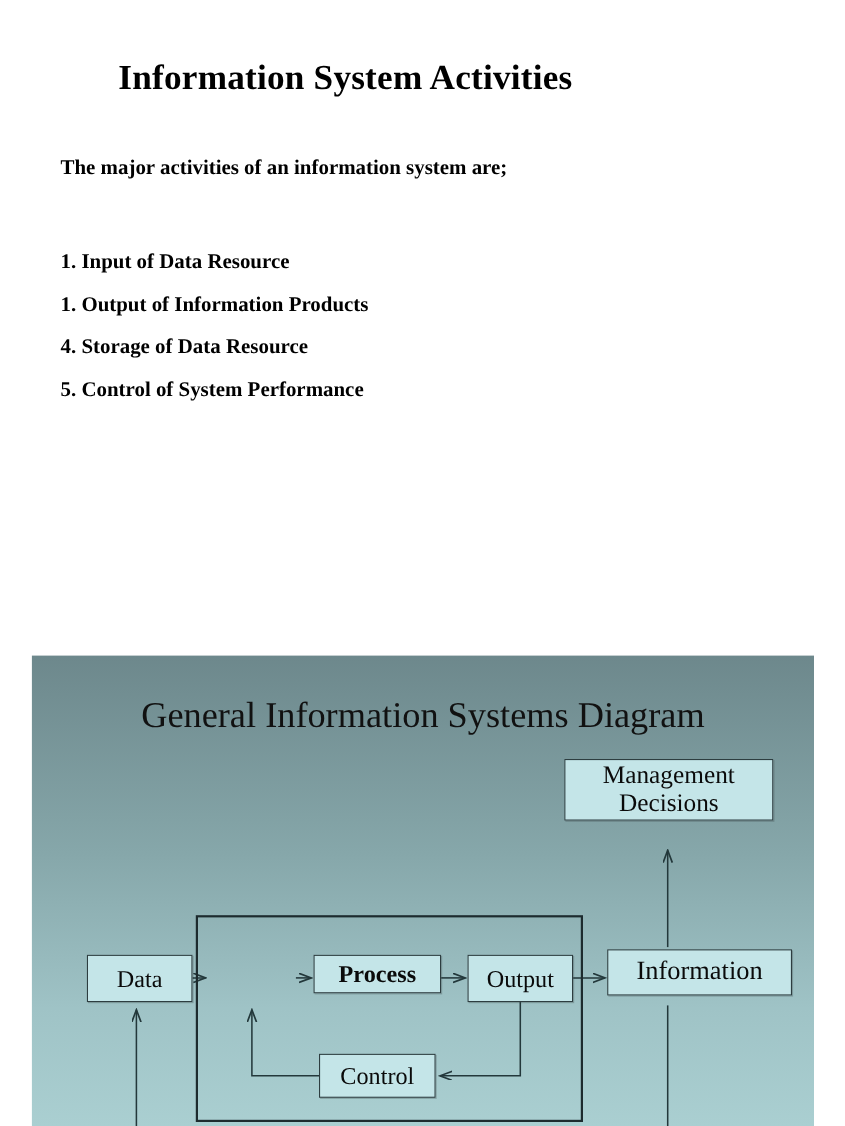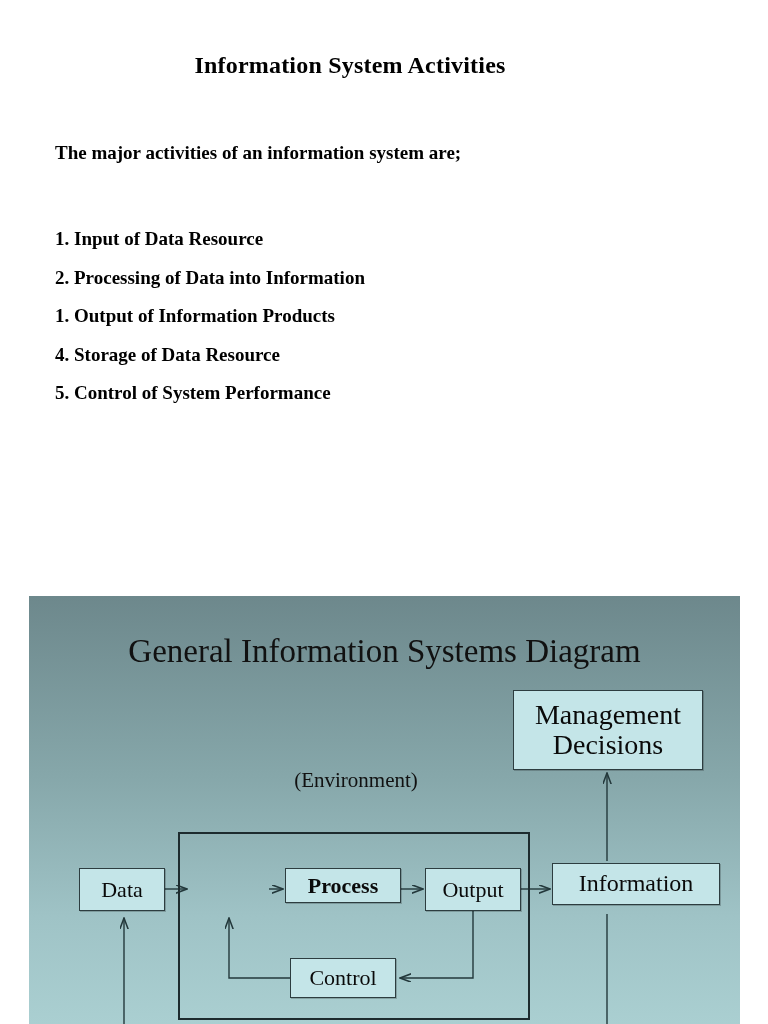--- a/index.html
+++ b/index.html
@@ -17,24 +17,23 @@
     color: #000000;
   }
 
   
   .slide-title {
     position: absolute;
     left: 0;
     top: 52px;
     width: 628px;
     text-align: center;
-    font-size: 24px;
+    font-size: 32px;
     font-weight: bold;
     letter-spacing: 0.2px;
-    padding-left: 36px;
   }
 
   .intro-line {
     position: absolute;
     left: 55px;
     top: 142px;
     font-size: 19px;
     font-weight: bold;
   }
 
@@ -94,23 +93,23 @@
     box-sizing: border-box;
     display: flex;
     align-items: center;
     justify-content: center;
     text-align: center;
     color: #0a0a0a;
     line-height: 1.08;
     box-shadow: 1px 1px 0 rgba(0,0,0,0.20);
   }
 
-  #node-management  { left: 484px; top: 94px;  width: 190px; height: 80px;  font-size: 28px; flex-direction: column; }
+  #node-management  { left: 484px; top: 94px;  width: 190px; height: 56px;  font-size: 23px; flex-direction: column; }
   #node-information { left: 523px; top: 267px; width: 168px; height: 42px;  font-size: 24px; }
-  #node-data        { left: 50px;  top: 272px; width: 86px;  height: 43px;  font-size: 22px; }
+  #node-data        { left: 50px;  top: 272px; width: 96px;  height: 43px;  font-size: 22px; }
   #node-input       { left: 160px; top: 272px; width: 80px;  height: 43px;  font-size: 22px; }
   #node-process     { left: 256px; top: 272px; width: 116px; height: 35px;  font-size: 22px; font-weight: bold; }
   #node-output      { left: 396px; top: 272px; width: 96px;  height: 43px;  font-size: 22px; }
   #node-control     { left: 261px; top: 362px; width: 106px; height: 40px;  font-size: 22px; }
 
   
   .system-boundary {
     position: absolute;
     left: 149px;
     top: 236px;
@@ -132,31 +131,29 @@
 </style>
 </head>
 <body>
 
 <div class="slide-title">Information System Activities</div>
 
 <div class="intro-line">The major activities of an information system are;</div>
 
 <ul class="activity-list">
   <li>1. Input of Data Resource</li>
-  <li>2. Processing of Data into Information</li>
   <li>1. Output of Information Products</li>
   <li>4. Storage of Data Resource</li>
   <li>5. Control of System Performance</li>
 </ul>
 
 <div class="diagram-panel">
 
   <div class="diagram-title">General Information Systems Diagram</div>
 
-  <div class="env-label">(Environment)</div>
 
   <svg class="svg-layer" viewBox="0 0 711 428">
     <defs>
       <marker id="ah" markerWidth="9" markerHeight="9" refX="8" refY="3" orient="auto" markerUnits="strokeWidth">
         <path d="M0,0 L8,3 L0,6" fill="none" stroke="#23383b" stroke-width="1.1"></path>
       </marker>
     </defs>
     <g stroke="#23383b" stroke-width="1.4" fill="none">
 
       <line x1="136" y1="293" x2="158" y2="293" marker-end="url(#ah)"></line>

